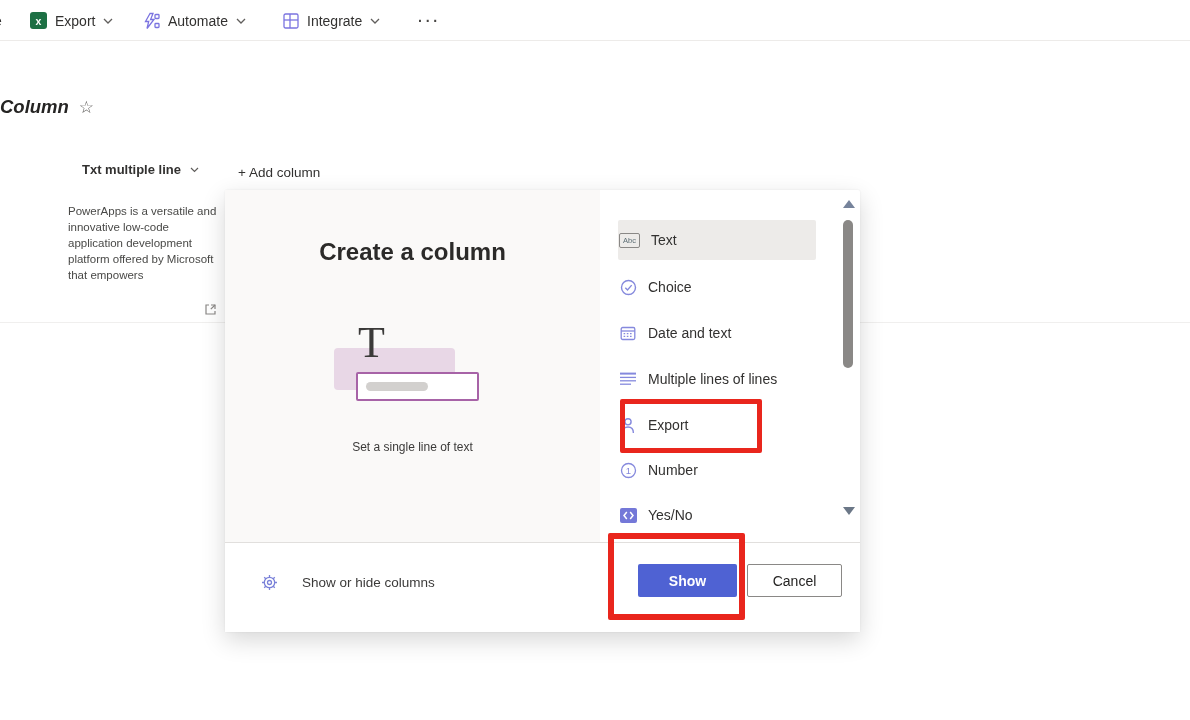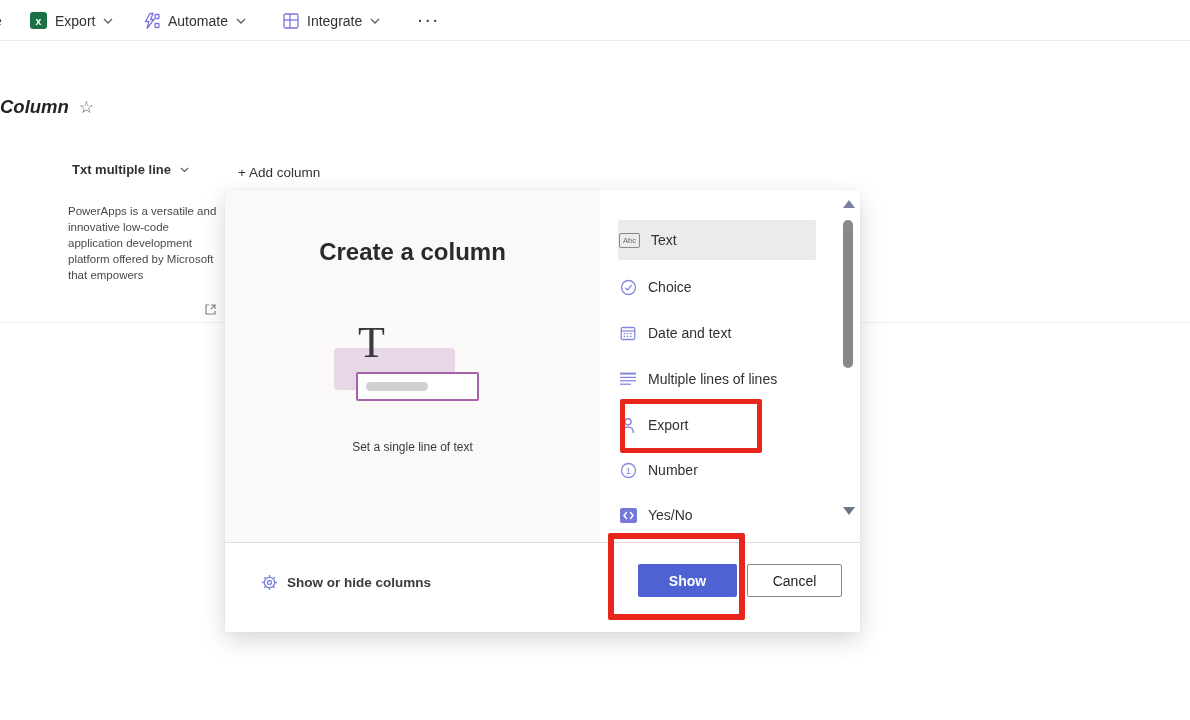--- a/index.html
+++ b/index.html
@@ -14,21 +14,21 @@
   .clipped-label { position:absolute; left:-6px; top:0; height:41px; display:flex; align-items:center; font-size:14px; color:#323130; }
   .excel-chip { width:17px; height:17px; border-radius:3px; background:#1d7044; color:#fff; font-size:10.5px; font-weight:bold; display:flex; align-items:center; justify-content:center; }
   .more-dots { position:absolute; left:418px; top:0; height:41px; display:flex; align-items:center; font-size:14px; letter-spacing:3px; color:#484644; font-weight:bold; cursor:pointer; }
 
   
   .page-title-row { position:absolute; left:0; top:96px; display:flex; align-items:center; gap:10px;font-style:italic; }
   .page-title { font-size:18.5px; font-weight:700; color:#252423; }
   .star { font-size:17px; color:#605e5c; line-height:1; cursor:pointer; }
 
   
-  .col-header { position:absolute; left:72px; top:162px; display:flex; align-items:center; gap:9px; cursor:pointer; }
+  .col-header { position:absolute; left:82px; top:162px; display:flex; align-items:center; gap:9px; cursor:pointer; }
   .col-header .tb-label { font-size:13px; font-weight:700; }
   .add-column { position:absolute; left:238px; top:162px; height:20px; display:flex; align-items:center; font-size:13.5px; color:#323130; cursor:pointer; white-space:nowrap; }
 
   
   .cell-text { position:absolute; left:68px; top:203px; width:157px; height:99px; overflow:hidden;
     font-size:11.5px; line-height:16px; color:#494947; }
   .cell-fade { position:absolute; left:68px; top:286px; width:157px; height:18px;
     background:linear-gradient(rgba(255,255,255,0), #ffffff 85%); }
   .cell-expand { position:absolute; left:204px; top:303px; cursor:pointer; }
   .row-divider { position:absolute; left:0; top:322px; width:1190px; height:1px; background:#f0efee; }
@@ -54,21 +54,21 @@
   .t-icon { flex:none; display:flex; align-items:center; justify-content:center; width:18px; }
 
   
   .sb-track { position:absolute; left:615px; top:0; width:16px; height:352px; }
   .sb-up { position:absolute; left:3px; top:10px; width:0; height:0; border-left:6px solid transparent; border-right:6px solid transparent; border-bottom:8px solid #76839b; cursor:pointer; }
   .sb-thumb { position:absolute; left:3px; top:30px; width:10px; height:148px; border-radius:5px; background:#8a8886; cursor:pointer; }
   .sb-down { position:absolute; left:3px; top:317px; width:0; height:0; border-left:6px solid transparent; border-right:6px solid transparent; border-top:8px solid #6b7787; cursor:pointer; }
 
   
   .dlg-footer { position:absolute; left:0; top:352px; width:635px; height:90px; border-top:1px solid #e1dfdd; background:#fff; }
-  .show-hide { position:absolute; left:36px; top:31px; display:flex; align-items:center; gap:9px; cursor:pointer;font-weight:bold; }
+  .show-hide { position:absolute; left:36px; top:31px; display:flex; align-items:center; gap:24px; cursor:pointer; }
   .show-hide-label { font-size:13.5px; color:#3b3a39; }
   .btn-next { position:absolute; left:413px; top:21px; width:99px; height:33px; background:#4f62d3; color:#fff;
     border:none; border-radius:2px; font-size:14px; font-weight:700; font-family:inherit; cursor:pointer; }
   .btn-cancel { position:absolute; left:522px; top:21px; width:95px; height:33px; background:#fff; color:#252423;
     border:1px solid #8a8886; border-radius:2px; font-size:14px; font-family:inherit; cursor:pointer; }
 
   
   .anno { position:absolute; border:5px solid #e9261d; border-radius:2px; z-index:50; pointer-events:none; }
   .anno-person { left:620px; top:399px; width:142px; height:54px; }
   .anno-next { left:608px; top:533px; width:137px; height:87px; border-width:6px; }

